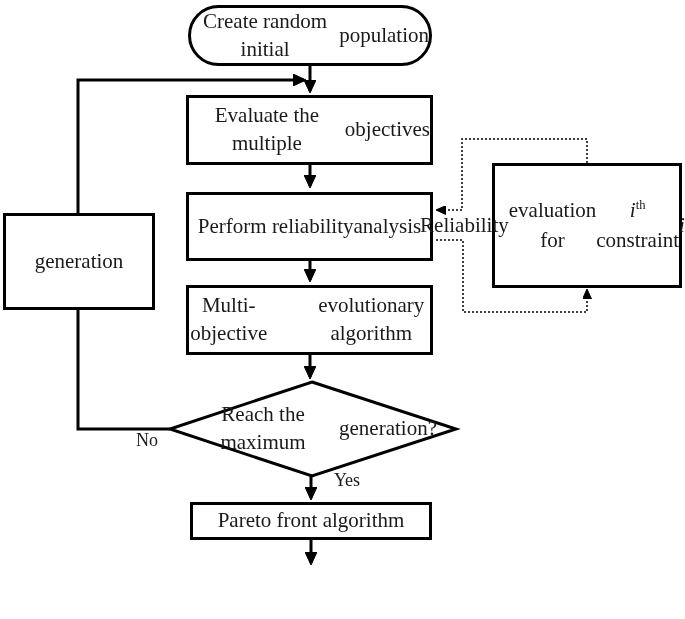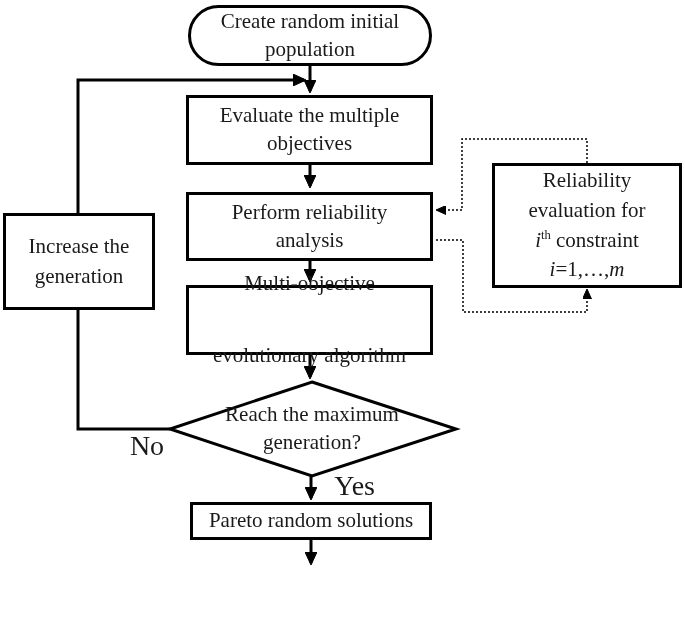--- a/index.html
+++ b/index.html
@@ -4,43 +4,43 @@
 <style>
   html,body{margin:0;padding:0;background:#ffffff;}
   #figure{
     position:relative;width:685px;height:619px;background:#ffffff;
     font-family:"Liberation Serif","DejaVu Serif",serif;color:#1a1a1a;
     overflow:hidden;
   }
   #wires{position:absolute;left:0;top:0;width:685px;height:619px;z-index:1;}
   .node{
     position:absolute;z-index:2;box-sizing:border-box;
-    display:flex;flex-direction:column;align-items:center;justify-content:center;
+    display:flex;flex-direction:row;align-items:center;justify-content:center;
     background:#ffffff;border:3px solid #000000;
-    font-size:21px;line-height:1.32;
+    font-size:21px;line-height:1.32;text-align:center;
   }
   .terminator{border-radius:32px;}
   .node .line{display:block;}
   #node-start{left:188px;top:5px;width:244px;height:61px;border-radius:31px;}
   #node-evaluate{left:186px;top:95px;width:247px;height:70px;}
   #node-reliability{left:186px;top:192px;width:247px;height:69px;}
   #node-moea{left:186px;top:285px;width:247px;height:70px;gap:44px;}
   #node-decision-text{
     left:187px;top:397px;width:250px;height:64px;
     border:none;background:transparent;z-index:3;
   }
   #node-pareto{left:190px;top:502px;width:242px;height:38px;}
   #node-end{left:218px;top:568px;width:187px;height:42px;border-radius:21px;}
   #node-increase{left:3px;top:213px;width:152px;height:97px;line-height:1.42;}
   #node-releval{left:492px;top:163px;width:190px;height:125px;line-height:1.42;}
   .edge-label{
-    position:absolute;z-index:3;font-size:28px;background:transparent;
+    position:absolute;z-index:3;font-size:18px;background:transparent;
   }
   #label-no{left:122px;top:430px;width:50px;text-align:center;}
-  #label-yes{left:319px;top:470px;width:56px;text-align:right;}
+  #label-yes{left:319px;top:470px;width:56px;text-align:center;}
   .it{font-style:italic;}
   .sup{font-size:0.6em;vertical-align:super;line-height:0;}
   svg path, svg line, svg polygon{stroke:#000000;}
 </style>
 </head>
 <body>
 
 <div id="figure">
 
   <svg id="wires" viewBox="0 0 685 619" xmlns="http://www.w3.org/2000/svg">
@@ -87,26 +87,25 @@
     <span class="line">Multi-objective</span>
     <span class="line">evolutionary algorithm</span>
   </div>
 
   <div class="node" id="node-decision-text">
     <span class="line">Reach the maximum</span>
     <span class="line">generation?</span>
   </div>
 
   <div class="node" id="node-pareto">
-    <span class="line">Pareto random solutions</span>
+    <span class="line">Pareto front algorithm</span>
   </div>
 
 
   <div class="node" id="node-increase">
-    <span class="line">Increase the</span>
     <span class="line">generation</span>
   </div>
 
   <div class="node" id="node-releval">
     <span class="line">Reliability</span>
     <span class="line">evaluation for</span>
     <span class="line"><span class="it">i</span><span class="sup">th</span><span> constraint</span></span>
     <span class="line"><span class="it">i</span><span>=1,…,</span><span class="it">m</span></span>
   </div>
 

